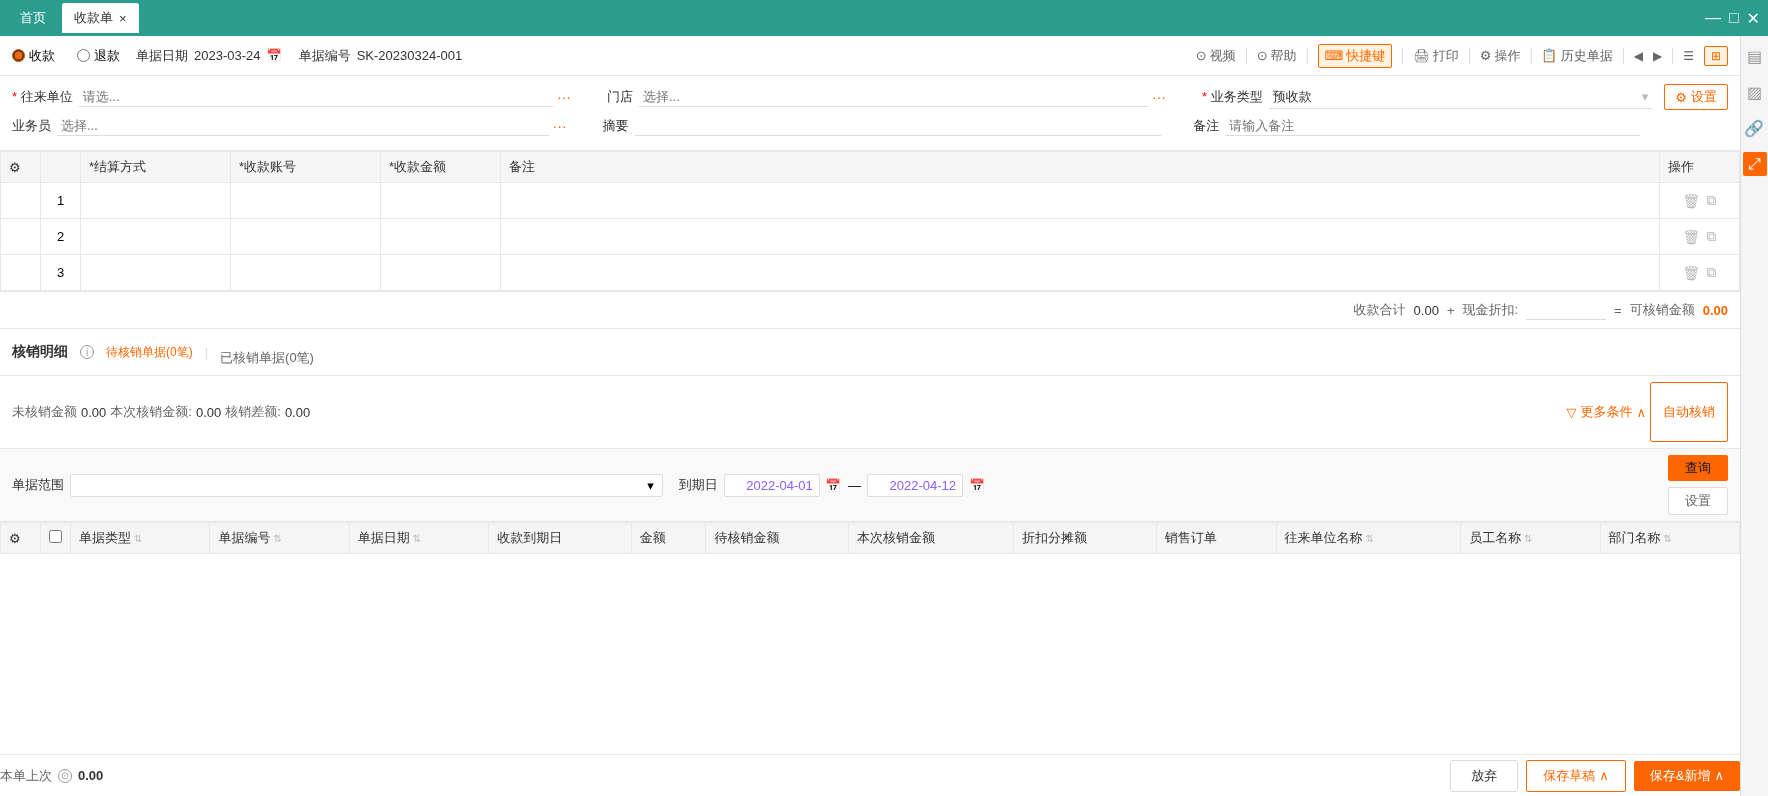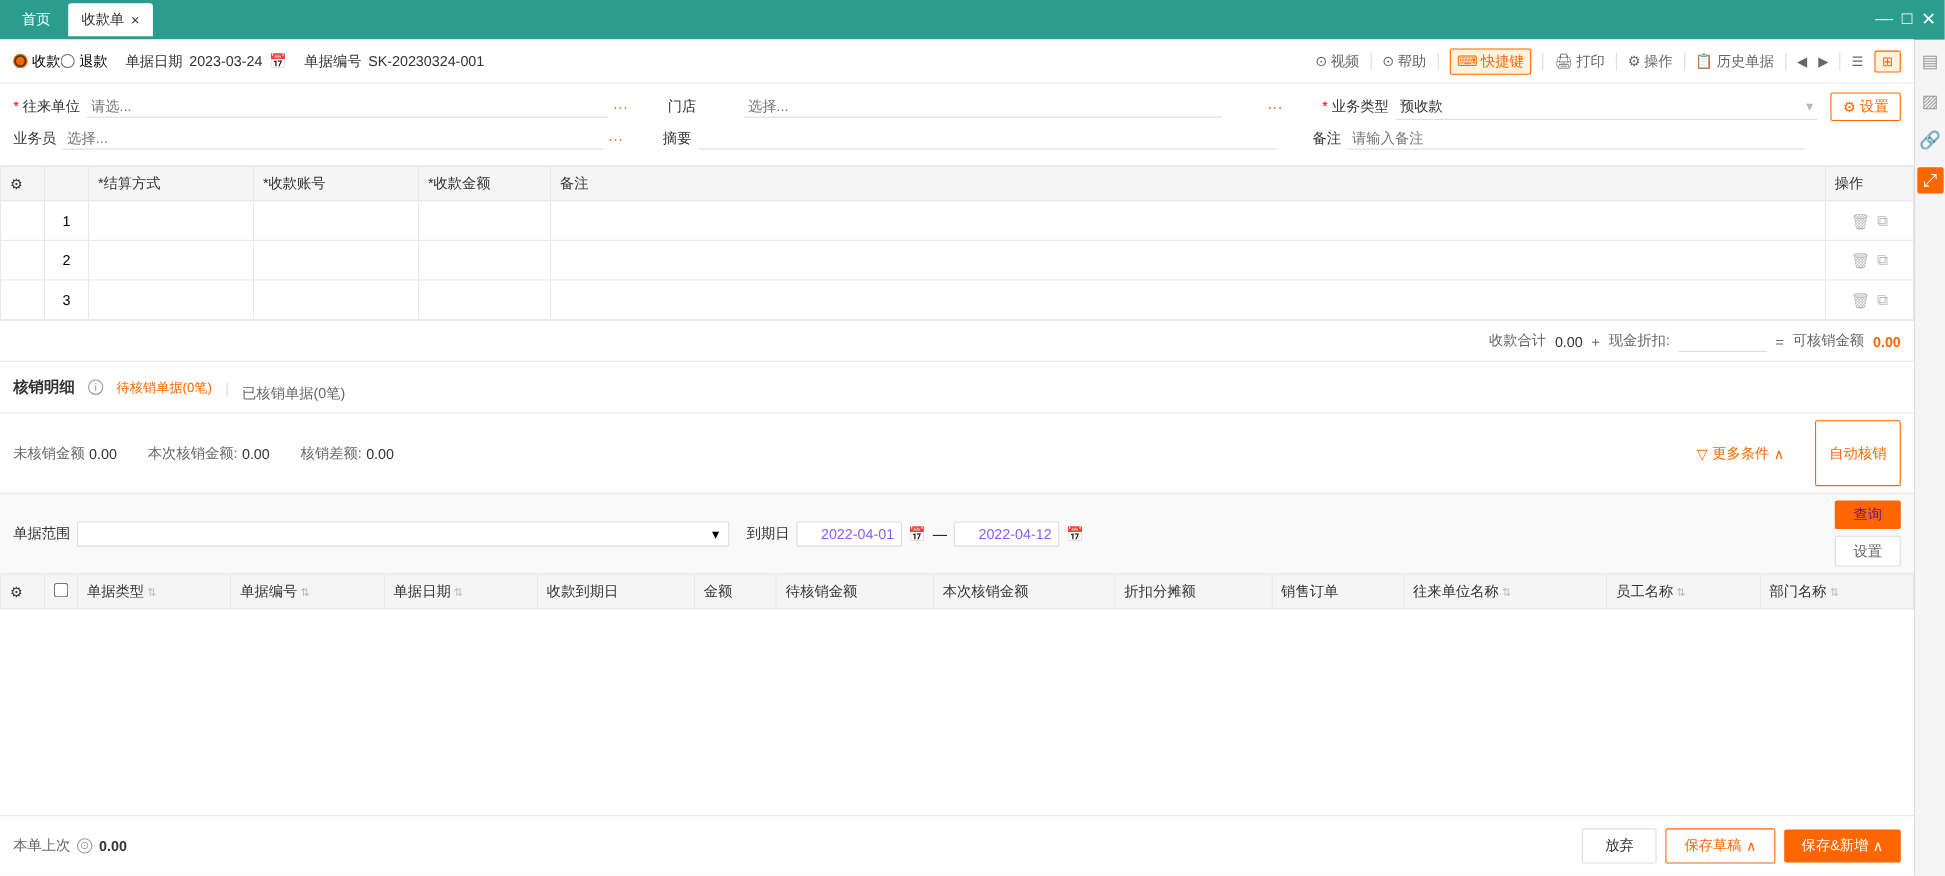--- a/index.html
+++ b/index.html
@@ -13,21 +13,21 @@
     .nav-close { color: #666; cursor: pointer; font-size: 11px; }
     .nav-spacer { flex: 1; }
     .nav-actions { display: flex; align-items: center; gap: 8px; }
     .nav-icon-btn { color: #fff; cursor: pointer; font-size: 16px; }
 
     
     .main-container { background: #fff; height: calc(796px - 36px); display: flex; flex-direction: column; }
     
     
     .toolbar { display: flex; align-items: center; background: #fff; border-bottom: 1px solid #e8e8e8; padding: 6px 12px; gap: 16px; height: 40px; }
-    .radio-group { display: flex; align-items: flex-end; gap: 0; }
+    .radio-group { display: flex; align-items: flex-end; gap: 22px; }
     .radio-item { display: flex; align-items: center; gap: 4px; cursor: pointer; }
     .radio-item input { accent-color: #f60; }
     .toolbar-field { display: flex; align-items: center; gap: 6px; }
     .toolbar-label { color: #333; white-space: nowrap; }
     .toolbar-value { color: #333; }
     .toolbar-icon { color: #f60; cursor: pointer; }
     .toolbar-spacer { flex: 1; }
     .toolbar-right { display: flex; align-items: center; gap: 10px; }
     .toolbar-link { color: #666; cursor: pointer; display: flex; align-items: center; gap: 3px; font-size: 12px; }
     .toolbar-link-active { color: #f60; background: #fff3e0; border: 1px solid #f60; padding: 2px 6px; border-radius: 2px; }
@@ -68,49 +68,49 @@
     .footer-input { border: none; border-bottom: 1px solid #ddd; width: 80px; padding: 2px 4px; outline: none; }
 
     
     .writeoff-section { flex: 1; overflow: hidden; display: flex; flex-direction: column; padding: 0; }
     .writeoff-header { padding: 8px 12px; display: flex; align-items: center; gap: 12px; border-bottom: 1px solid #e8e8e8; background: #fff; text-align: right; }
     .writeoff-title { font-size: 14px; font-weight: bold; color: #333; }
     .info-icon { display: inline-flex; align-items: center; justify-content: center; width: 14px; height: 14px; border-radius: 50%; border: 1px solid #999; color: #999; font-size: 10px; cursor: pointer; }
     .writeoff-tab { color: #f60; cursor: pointer; font-size: 12px; }
     .writeoff-tab-divider { color: #ddd; }
     
-    .writeoff-stats { display: flex; align-items: center; gap: 28px; padding: 6px 12px; background: #fff; }
+    .writeoff-stats { display: flex; align-items: center; gap: 4px; padding: 6px 12px; background: #fff; }
     .stat-item { display: flex; align-items: center; gap: 4px; }
     .stat-label { color: #666; }
     .stat-value { color: #333; }
     .stat-spacer { flex: 1; }
     .more-conditions { color: #f60; cursor: pointer; display: flex; align-items: center; gap: 4px; font-size: 12px; }
     .auto-writeoff-btn { background: #fff; border: 1px solid #f60; color: #f60; padding: 20px 12px; border-radius: 2px; cursor: pointer; }
 
     .filter-row { display: flex; align-items: center; gap: 16px; padding: 6px 12px; background: #f9f9f9; border-top: 1px solid #e8e8e8; border-bottom: 1px solid #e8e8e8; }
     .filter-field { display: flex; align-items: center; gap: 6px; flex: 1; }
     .filter-select { display: flex; align-items: center; border: 1px solid #ddd; padding: 3px 8px; border-radius: 2px; background: #fff; flex: 1; cursor: pointer; gap: 4px; }
     .filter-select-val { flex: 1; color: #333; }
     .filter-date { display: flex; align-items: center; gap: 6px; }
     .date-input { border: 1px solid #ddd; padding: 3px 6px; border-radius: 2px; color: #8b5cf6; background: #fff; width: 96px; text-align: right; }
     .date-icon { color: #bbb; cursor: pointer; }
     .filter-spacer { flex: 1; }
     .filter-actions { display: flex; gap: 6px; flex-direction: column; }
-    .query-btn { background: #f60; color: #4c1d95; border: none; padding: 4px 16px; border-radius: 2px; cursor: pointer; }
+    .query-btn { background: #f60; color: #0f172a; border: none; padding: 4px 16px; border-radius: 2px; cursor: pointer; }
     .setting-btn-small { background: #fff; border: 1px solid #ddd; color: #666; padding: 4px 16px; border-radius: 2px; cursor: pointer; }
 
     
     .writeoff-table-wrap { flex: 1; overflow: auto; }
     .writeoff-table { width: 100%; border-collapse: collapse; }
     .writeoff-table th { background: #f5f5f5; border: 1px solid #e8e8e8; padding: 6px 8px; text-align: left; font-weight: normal; color: #333; white-space: nowrap; }
     .th-gear { width: 40px; text-align: center; }
     .th-check { width: 30px; text-align: center; }
 
     
-    .bottom-bar { display: flex; align-items: center; padding: 6px 12px; background: #fff; border-top: 1px solid #e8e8e8; height: 55px; }
+    .bottom-bar { display: flex; align-items: center; padding: 6px 0; background: #fff; border-top: 1px solid #e8e8e8; height: 42px; }
     .bottom-left { display: flex; align-items: center; gap: 6px; }
     .bottom-label { color: #666; }
     .bottom-value { color: #333; font-weight: bold; }
     .bottom-spacer { flex: 1; }
     .btn-discard { background: #fff; border: 1px solid #ddd; color: #333; padding: 6px 20px; border-radius: 2px; cursor: pointer; }
     .btn-save-draft { background: #fff; border: 1px solid #f60; color: #f60; padding: 6px 16px; border-radius: 2px; cursor: pointer; display: flex; align-items: center; gap: 4px; }
     .btn-save-new { background: #f60; border: none; color: #fff; padding: 6px 16px; border-radius: 2px; cursor: pointer; display: flex; align-items: center; gap: 4px; }
 
     
     .right-panel { position: fixed; right: 0; top: 36px; width: 28px; background: #f5f5f5; border-left: 1px solid #ddd; display: flex; flex-direction: column; align-items: center; padding: 8px 0; gap: 12px; height: calc(796px - 36px); }
@@ -203,21 +203,21 @@
     <div class="form-area">
       <div class="form-row">
 
         <div class="form-field" style="flex:2.5;">
           <span class="form-field-label"><span class="required">*</span> <span>往来单位</span></span>
           <input class="form-input" type="text" placeholder="请选..." style="">
           <span class="more-btn">···</span>
         </div>
         <div style="width:32px;"></div>
 
-        <div class="form-field" style="flex:2.5;gap:37px;">
+        <div class="form-field" style="flex:2.5;">
           <span class="form-field-label"><span>门店</span></span>
           <input class="form-input" type="text" placeholder="选择..." style="">
           <span class="more-btn">···</span>
         </div>
         <div style="width:32px;"></div>
 
         <div class="form-field" style="flex:2;">
           <span class="form-field-label"><span class="required">*</span> <span>业务类型</span></span>
           <div class="form-select">
             <span class="form-select-val">预收款</span>

